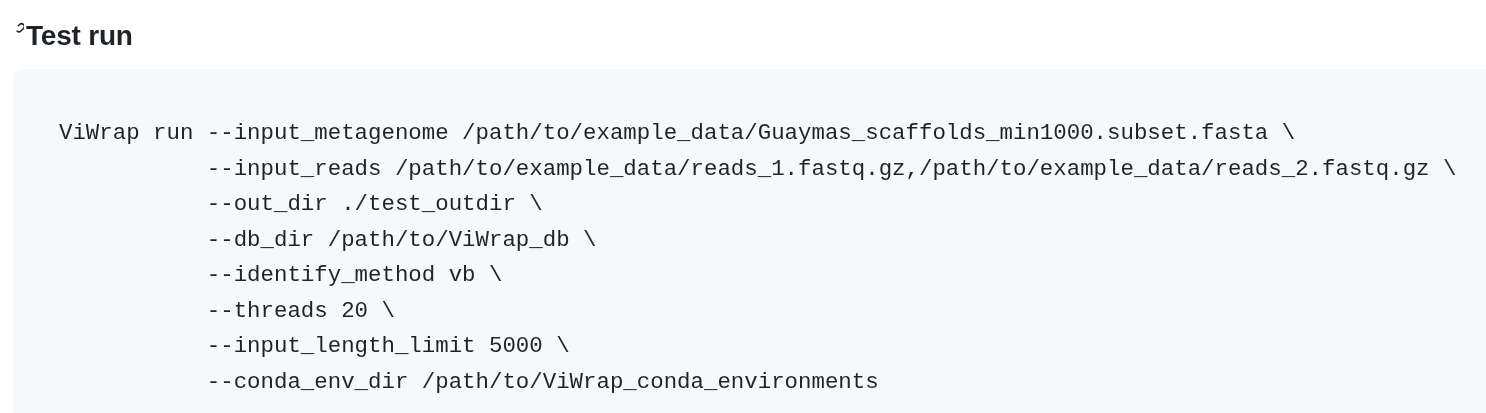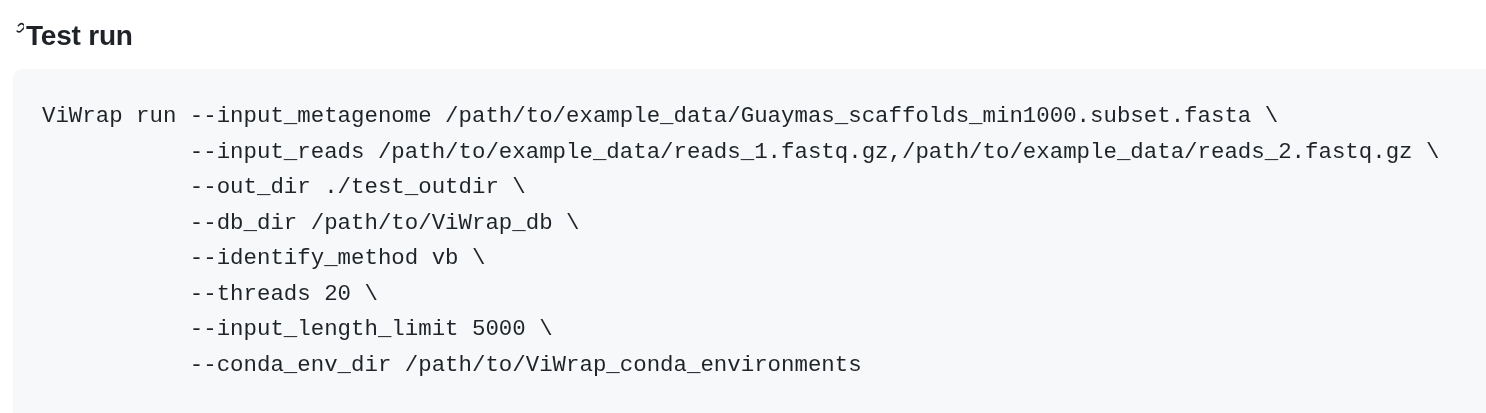--- a/index.html
+++ b/index.html
@@ -2,21 +2,21 @@
 <html><head>
   <meta charset="utf-8">
   <style>
     html, body { margin: 0; padding: 0; background: #ffffff; }
     body { width: 1486px; height: 413px; overflow: hidden; position: relative; font-family: "Liberation Sans", "DejaVu Sans", sans-serif; color: #1f2328; }
     .heading { position: absolute; left: 16px; top: 4px; height: 40px; display: flex; align-items: flex-end; margin-top: 8px; }
     .anchor-icon { width: 14px; height: 40px; position: relative; overflow: hidden; margin-left: -6px; }
     .anchor-icon svg { position: absolute; left: 0; top: 10px; }
     .heading-text { font-size: 28px; font-weight: 700; letter-spacing: -0.2px; margin-left: 2px; color: #1f2328; }
     .code-block { position: absolute; left: 13px; top: 69px; width: 1500px; height: 360px; background: #f6f8fa; border-radius: 9px; }
-    pre.code { margin: 0; position: absolute; left: 29px; top: 30px; font-family: "Liberation Mono", "DejaVu Sans Mono", monospace; font-size: 22.4px; line-height: 35.5px; color: #1f2328; white-space: pre; }
+    pre.code { margin: 17px; position: absolute; left: 29px; top: 30px; font-family: "Liberation Mono", "DejaVu Sans Mono", monospace; font-size: 22.4px; line-height: 35.5px; color: #1f2328; white-space: pre; }
     .code-line { display: block; height: 35.5px; }
   </style>
 </head>
 <body>
 
 <div class="heading">
   <span class="anchor-icon">
     <svg width="16" height="16" viewBox="0 0 16 16">
         <path d="M7.775 3.275a.75.75 0 0 0 1.06 1.06l1.25-1.25a2 2 0 1 1 2.83 2.83l-2.5 2.5a2 2 0 0 1-2.83 0 .75.75 0 0 0-1.06 1.06 3.5 3.5 0 0 0 4.95 0l2.5-2.5a3.5 3.5 0 0 0-4.95-4.95l-1.25 1.25Z" fill="#1f2328"></path>
       </svg>

